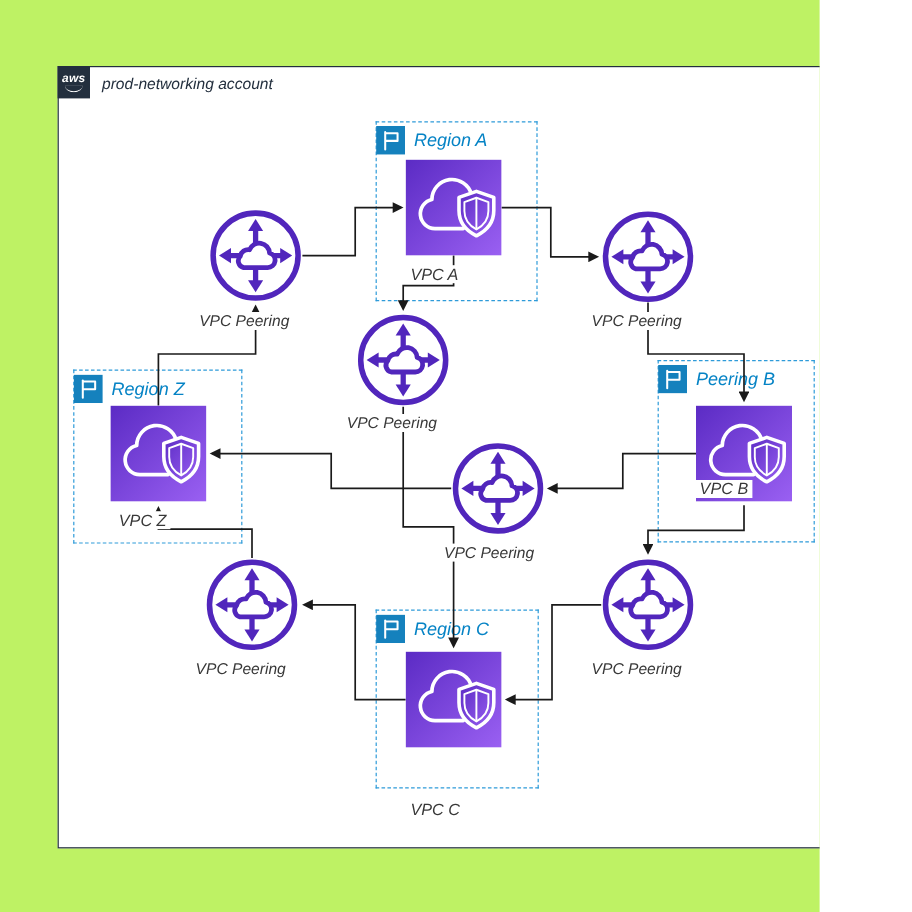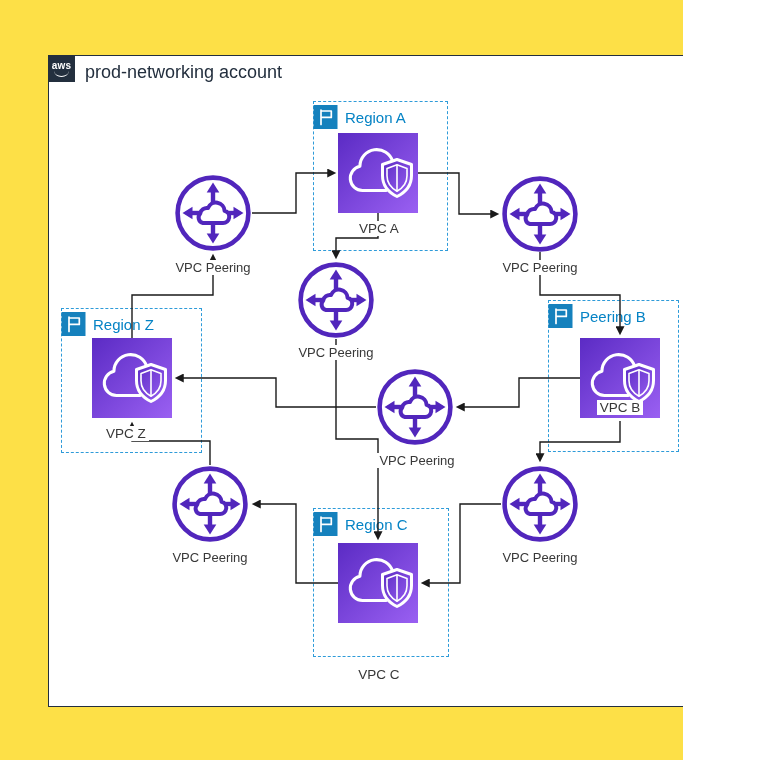--- a/index.html
+++ b/index.html
@@ -1,36 +1,36 @@
 <!DOCTYPE html>
 <html><head>
 <meta charset="utf-8">
 <style>
   html,body{margin:0;padding:0;background:#fff;}
   body{width:760px;height:760px;font-family:"Liberation Sans",sans-serif;}
-  .canvas{position:relative;width:683px;height:760px;background:#fde047;overflow:hidden;}
+  .canvas{position:relative;width:683px;height:760px;background:#bef264;overflow:hidden;font-style:italic;}
 
   
   .account-box{position:absolute;left:48px;top:55px;width:663px;height:650px;
     border:1px solid #232F3E;background:#fff;}
   .aws-logo{position:absolute;left:48px;top:55px;width:27px;height:27px;background:#232F3E;
     display:flex;flex-direction:column;align-items:center;justify-content:center;z-index:5;}
   .aws-logo .aws-txt{color:#fff;font-size:10px;font-weight:bold;line-height:10px;letter-spacing:.2px;}
   .aws-smile{width:15px;height:5px;border-bottom:1.4px solid #fff;border-radius:0 0 50% 50%/0 0 100% 100%;margin-top:0px;}
-  .account-label{position:absolute;left:85px;top:62px;font-size:18px;color:#232F3E;z-index:5;}
+  .account-label{position:absolute;left:85px;top:62px;font-size:13px;color:#232F3E;z-index:5;}
 
   
   .region{position:absolute;border:1.6px dashed #2E9BD9;background:transparent;z-index:1;}
   .region .flag{position:absolute;left:-1px;top:3px;width:25px;height:24px;}
   .region .region-title{position:absolute;left:31px;top:7px;font-size:15px;color:#0583C5;white-space:nowrap;}
 
   
   .vpc-node{position:absolute;width:80px;height:80px;z-index:3;}
   .peering-node{position:absolute;width:80px;height:80px;z-index:3;}
-  .node-label{position:absolute;text-align:center;font-size:13.5px;color:#383838;z-index:4;white-space:nowrap;}
+  .node-label{position:absolute;text-align:left;font-size:13.5px;color:#383838;z-index:4;white-space:nowrap;}
   .node-label span{background:#fff;padding:0 3px;}
 
   .edges{position:absolute;left:0;top:0;z-index:2;}
 </style>
 </head>
 <body>
 
 <div class="canvas">
 
   <svg width="0" height="0" style="position:absolute" aria-hidden="true">
@@ -135,21 +135,21 @@
   <div class="node-label" style="left:580px;top:400px;width:80px;"><span>VPC B</span></div>
 
   <svg class="vpc-node" style="left:338px;top:543px;">
       <use href="#sym-vpc"></use>
     </svg>
   <div class="node-label" style="left:339px;top:631px;width:80px;margin-top:36px;"><span>VPC C</span></div>
 
   <svg class="vpc-node" style="left:92px;top:338px;">
       <use href="#sym-vpc"></use>
     </svg>
-  <div class="node-label" style="left:86px;top:426px;width:80px;"><span>VPC Z</span></div>
+  <div class="node-label" style="left:96px;top:426px;width:80px;"><span>VPC Z</span></div>
 
   <svg class="peering-node" style="left:173px;top:173px;">
       <use href="#sym-peering"></use>
     </svg>
   <div class="node-label" style="left:163px;top:260px;width:100px;font-size:13px;"><span>VPC Peering</span></div>
 
   <svg class="peering-node" style="left:500px;top:174px;">
       <use href="#sym-peering"></use>
     </svg>
   <div class="node-label" style="left:490px;top:260px;width:100px;font-size:13px;"><span>VPC Peering</span></div>

